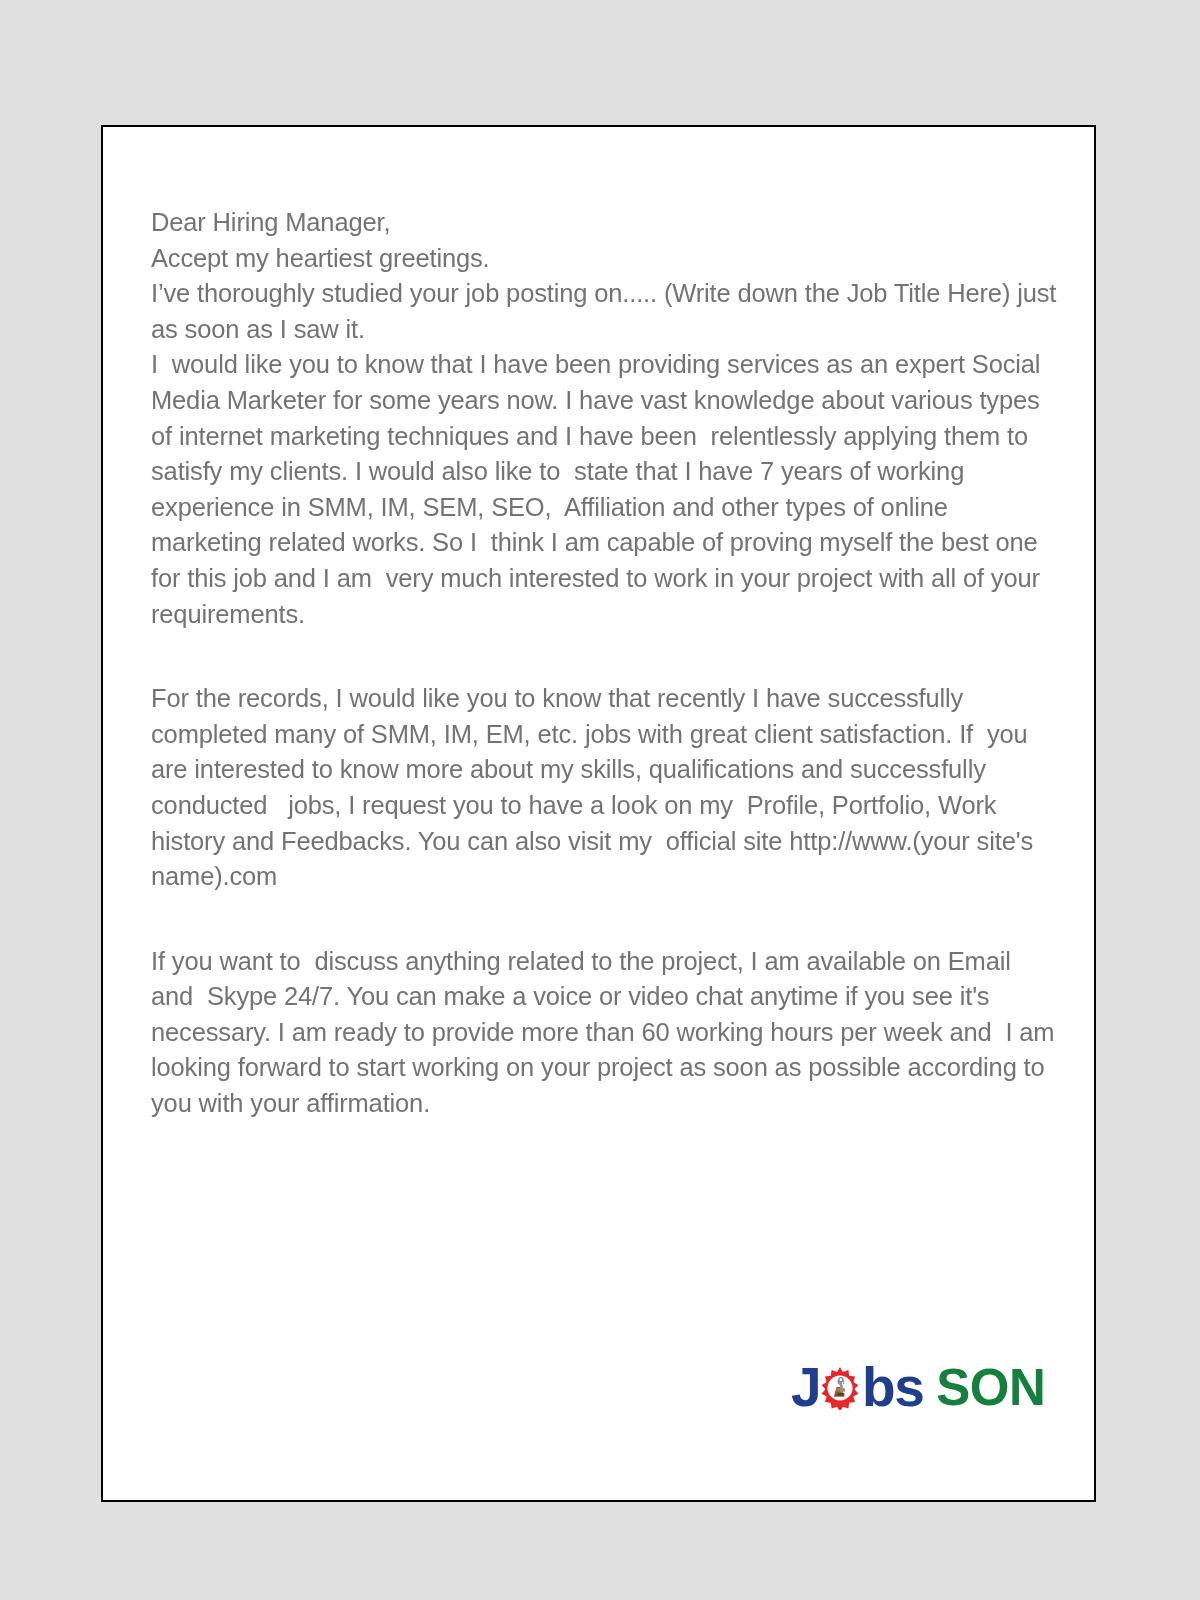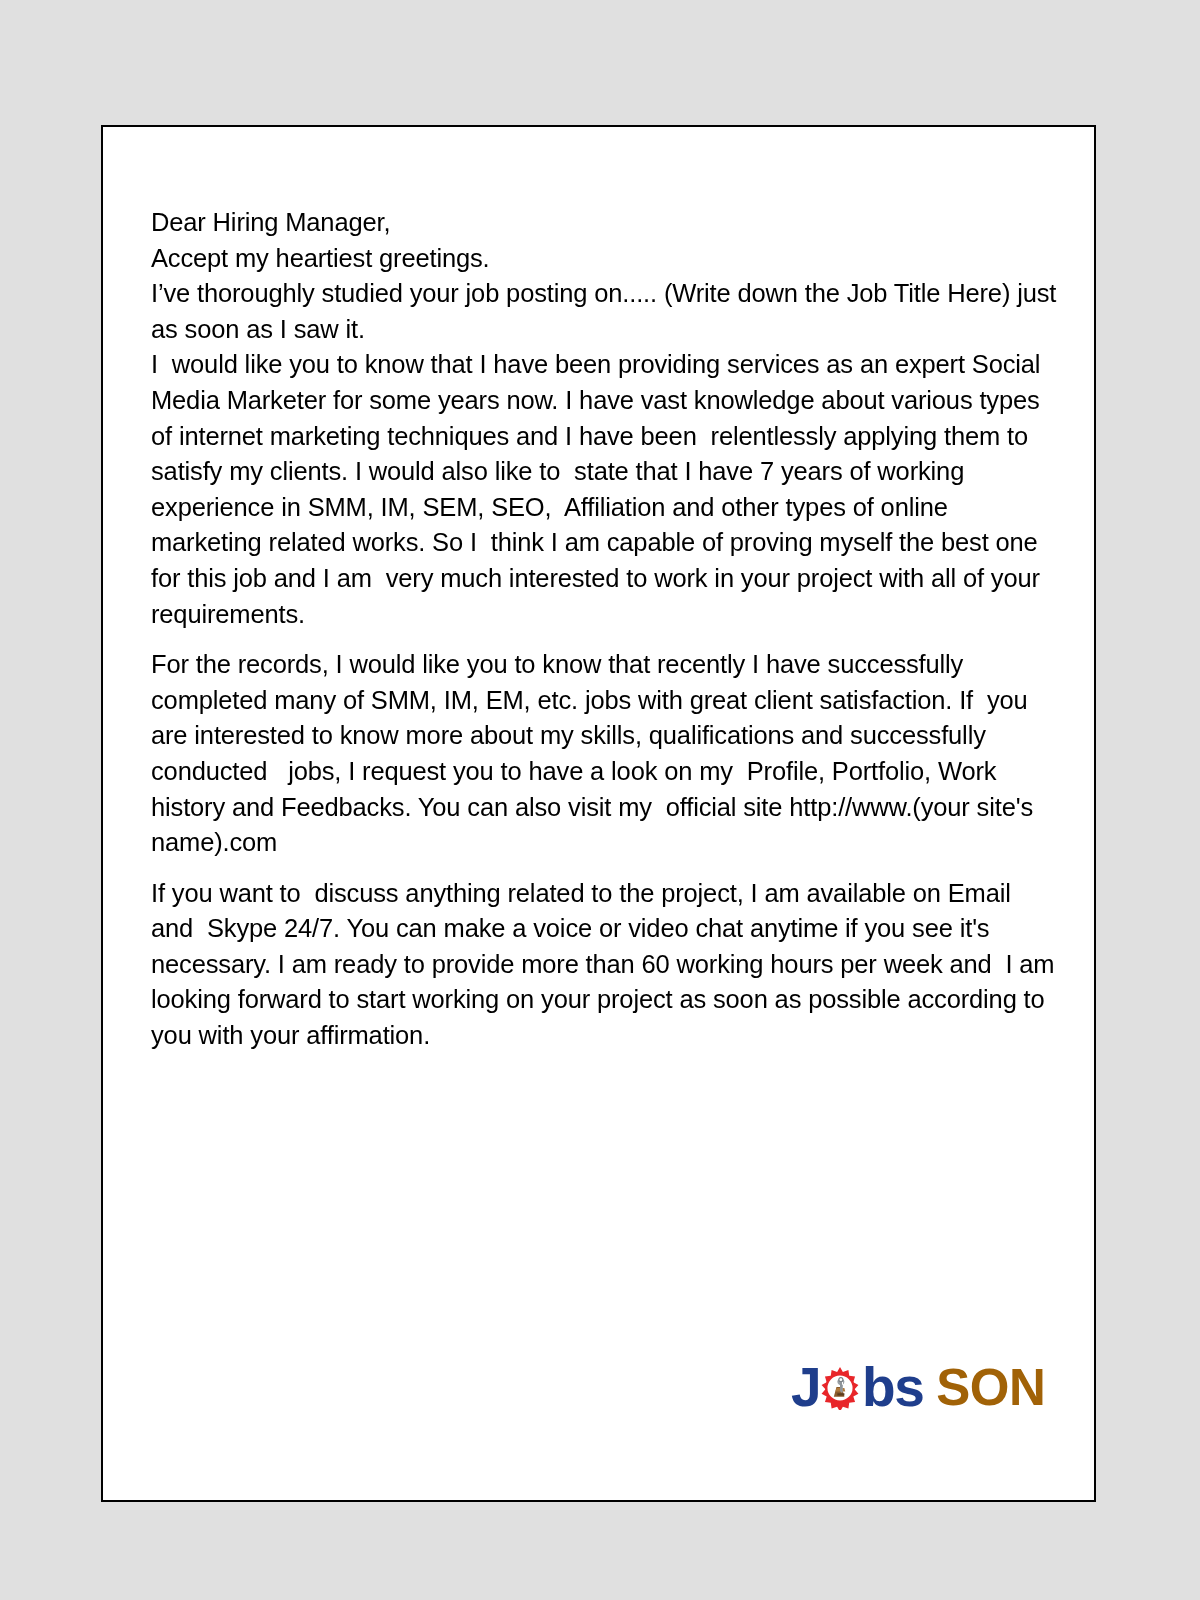--- a/index.html
+++ b/index.html
@@ -33,28 +33,28 @@
   .letter-body {
     position: absolute;
     left: 48px;
     top: 78px;
     width: 906px;
   }
   .para {
     font-family: "Liberation Sans", sans-serif;
     font-size: 25.5px;
     line-height: 35.6px;
-    color: #000000;
+    color: #737373;
     letter-spacing: -0.15px;
     margin: 0;
     white-space: pre-wrap;
     font-weight: 400;
   }
   .para + .para {
-    margin-top: 15px;
+    margin-top: 49px;
   }
   .logo {
     position: absolute;
     left: 688px;
     top: 1232px;
     width: 262px;
     height: 56px;
     display: flex;
     align-items: center;
     justify-content: flex-start;
@@ -82,21 +82,21 @@
     left: -2px;
     bottom: -4px;
     width: 44px;
     height: 44px;
   }
   .logo-son {
     font-family: "Liberation Sans", sans-serif;
     font-weight: bold;
     font-size: 51px;
     line-height: 51px;
-    color: #a16207;
+    color: #15803d;
     letter-spacing: -0.5px;
     margin-left: 13px;
     text-align: center;
   }
 </style>
 </head>
 <body>
 
 <div class="page-wrap">
 

